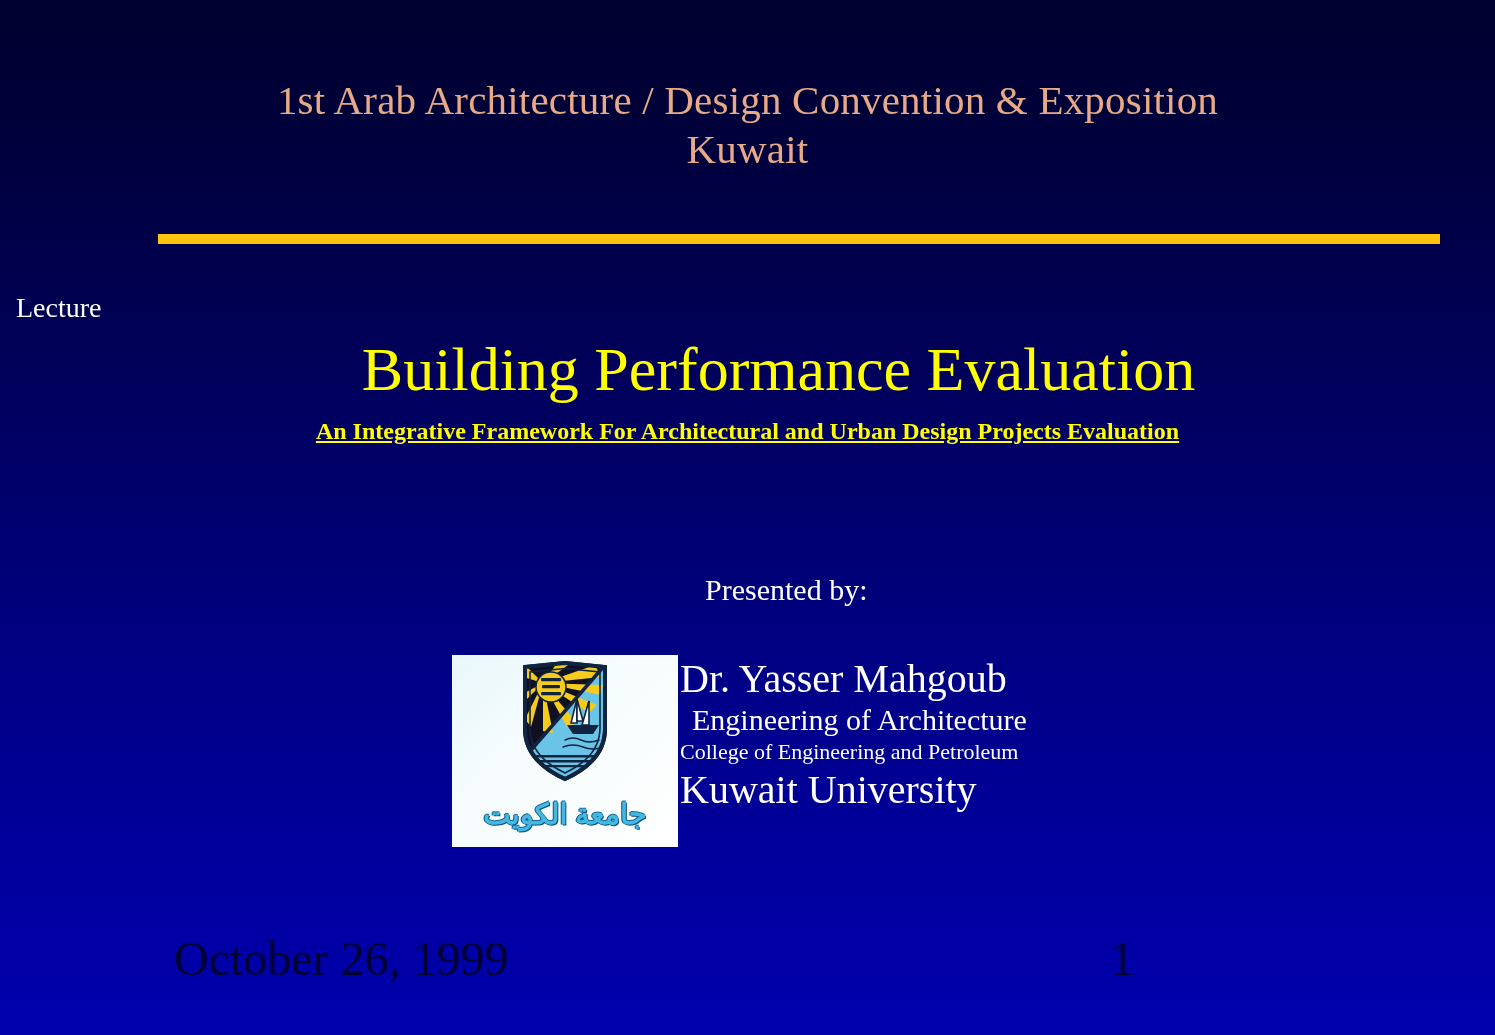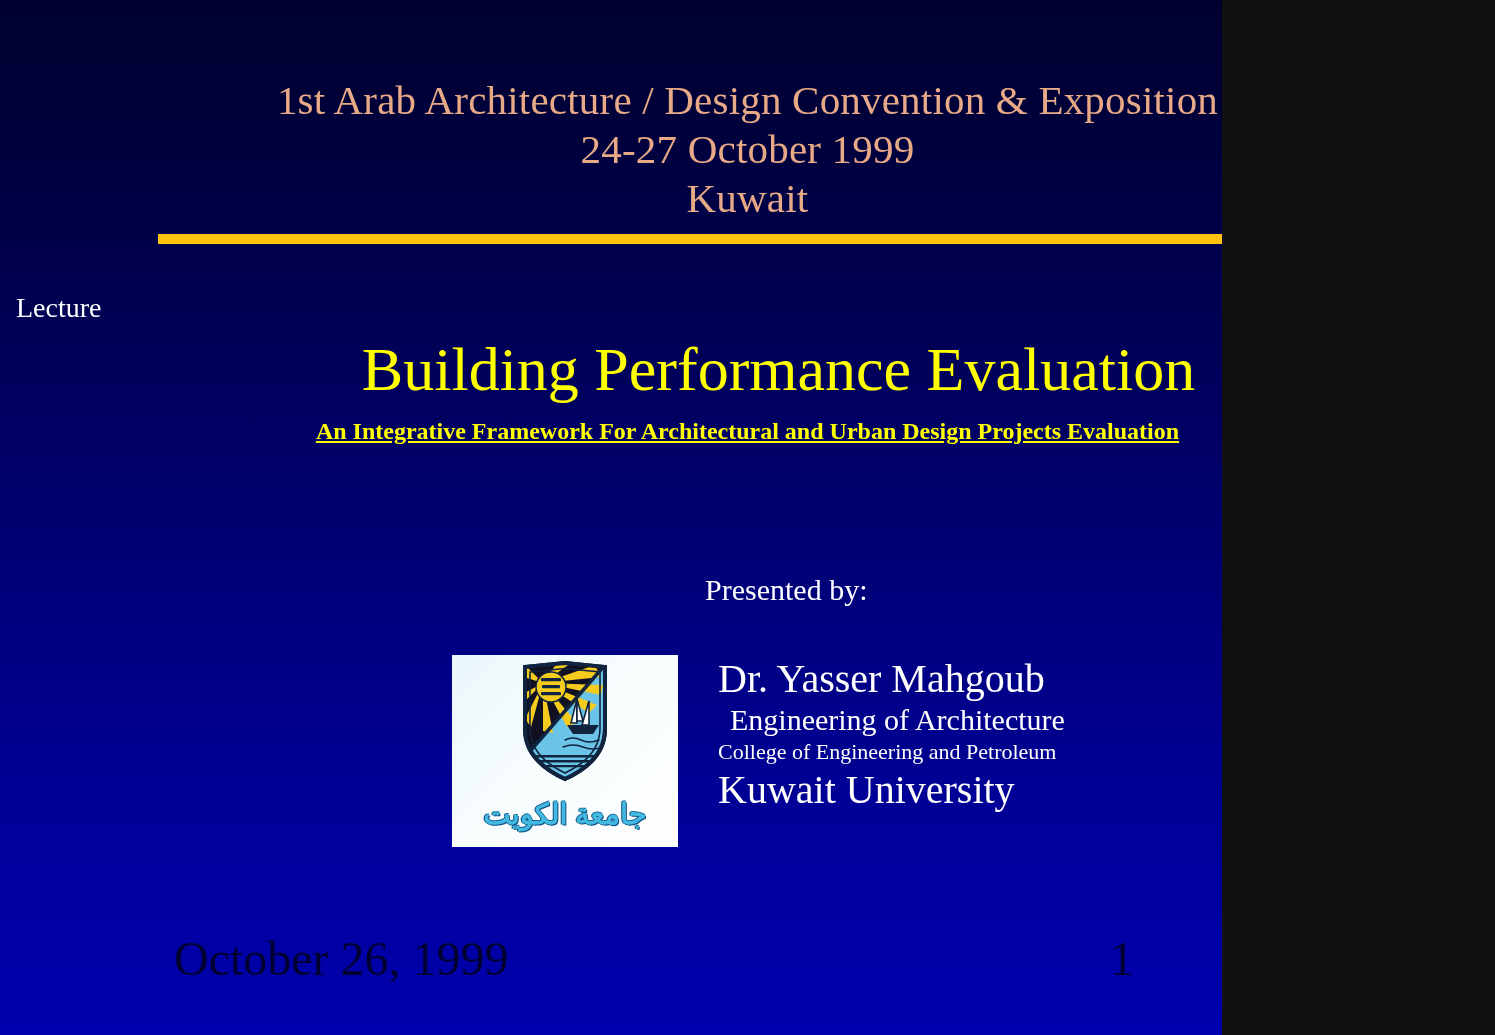--- a/index.html
+++ b/index.html
@@ -7,21 +7,21 @@
     margin: 0;
     padding: 0;
     background: #111;
   }
   body {
     font-family: "Liberation Serif", "DejaVu Serif", serif;
   }
 
   #slide {
     position: relative;
-    width: 1222px;
+    width: 1495px;
     height: 1035px;
     overflow: hidden;
     background: linear-gradient(to bottom,
                 #000030 0%,
                 #000038 10%,
                 #000050 28%,
                 #000068 45%,
                 #000082 62%,
                 #00009a 80%,
                 #0000ae 100%);
@@ -127,21 +127,21 @@
     font-size: 29px;
     font-weight: bold;
     letter-spacing: -1px;
     text-shadow: 1px 1px 0 #0a4f80, -1px 0px 0 #0a4f80, 0 -1px 0 #1a6fa0;
     direction: rtl;
   }
 
   
   #presenter-info {
     position: absolute;
-    left: 718px;
+    left: 680px;
     top: 655px;
     color: #ffffff;
   }
   .presenter-name {
     font-size: 40px;
     line-height: 1.18;
     white-space: nowrap;
   }
   .presenter-dept {
     font-size: 30px;
@@ -176,21 +176,20 @@
     font-size: 48px;
   }
 </style>
 </head>
 <body>
 
 <div id="slide">
 
   <div id="header-block">
     <div class="header-line">1st Arab Architecture / Design Convention &amp; Exposition</div>
-    <div class="header-line">24-27 October 1999</div>
     <div class="header-line">Kuwait</div>
   </div>
 
   <div id="divider-rule"></div>
 
   <div id="lecture-label">Lecture</div>
 
   <div id="main-title">Building Performance Evaluation</div>
 
   <div id="subtitle">An Integrative Framework For Architectural and Urban Design Projects Evaluation</div>

